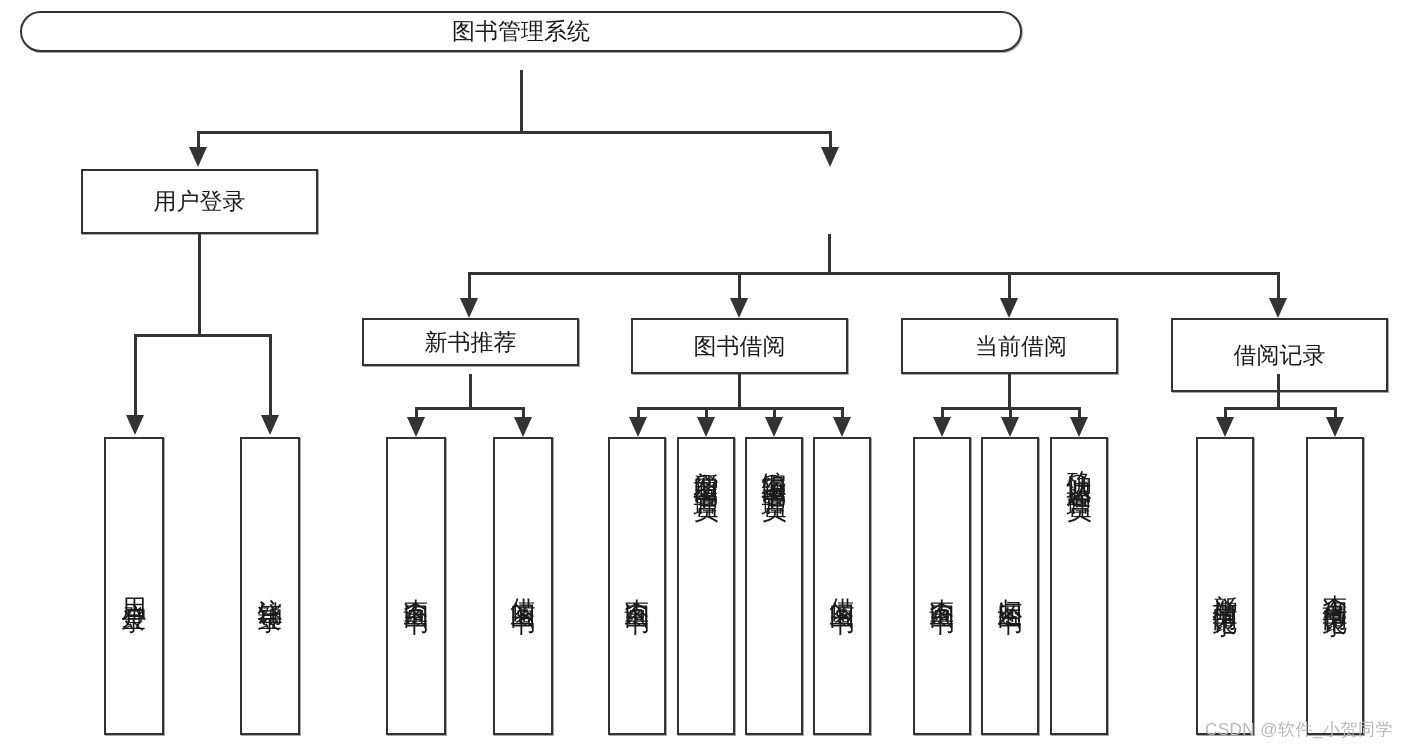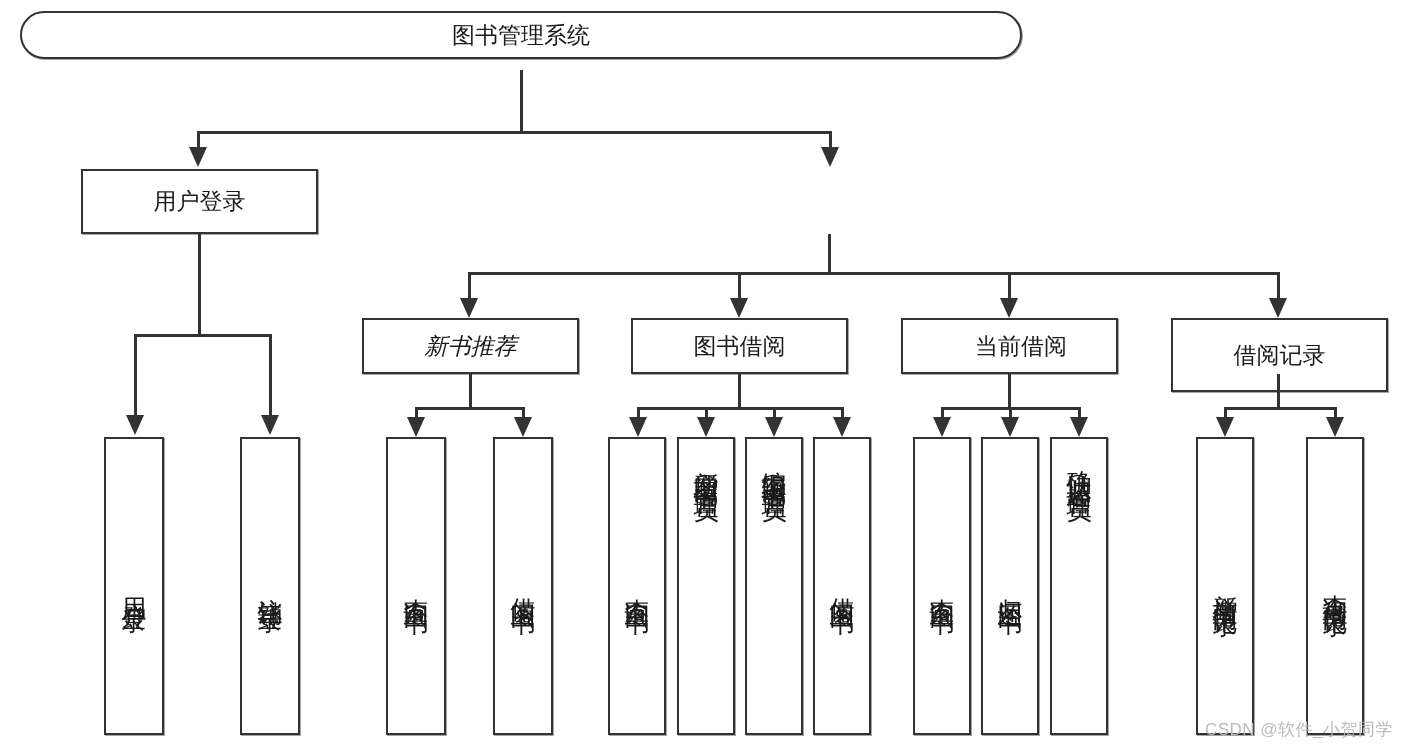--- a/index.html
+++ b/index.html
@@ -79,21 +79,21 @@
     color: #b9b9b9;
     letter-spacing: 0.5px;
     user-select: none;
   }
 </style>
 </head>
 <body>
 
 <div id="diagram">
 
-  <div class="node horizontal" style="left:20px; top:11px; width:1002px; height:48px;border-radius:29px;">
+  <div class="node horizontal" style="left:20px; top:11px; width:1002px; height:41px;border-radius:29px;">
     <span class="node-label">图书管理系统</span>
   </div>
 
   <div class="connector v" style="left:520px; top:70px; width:3px; height:61px;"></div>
 
   <div class="connector h" style="left:197px; top:131px; width:635px; height:3px;"></div>
 
   <div class="connector v" style="left:197px; top:131px; width:3px; height:18px;"></div>
   <div class="arrow" style="left:189px; top:147px;"></div>
   <div class="connector v" style="left:829px; top:131px; width:3px; height:18px;"></div>
@@ -114,21 +114,21 @@
   <div class="connector h" style="left:468px; top:272px; width:812px; height:3px;"></div>
   <div class="connector v" style="left:468px; top:272px; width:3px; height:28px;"></div>
   <div class="arrow" style="left:460px; top:298px;"></div>
   <div class="connector v" style="left:738px; top:272px; width:3px; height:28px;"></div>
   <div class="arrow" style="left:730px; top:298px;"></div>
   <div class="connector v" style="left:1008px; top:272px; width:3px; height:28px;"></div>
   <div class="arrow" style="left:1000px; top:298px;"></div>
   <div class="connector v" style="left:1277px; top:272px; width:3px; height:28px;"></div>
   <div class="arrow" style="left:1269px; top:298px;"></div>
 
-  <div class="node horizontal" style="left:362px; top:318px; width:217px; height:56px;font-style:italic;">
+  <div class="node horizontal" style="left:362px; top:318px; width:217px; height:48px;">
     <span class="node-label">新书推荐</span>
   </div>
   <div class="node horizontal" style="left:631px; top:318px; width:217px; height:56px;">
     <span class="node-label">图书借阅</span>
   </div>
   <div class="node horizontal" style="left:901px; top:318px; width:217px; height:56px;padding-left:23px;">
     <span class="node-label">当前借阅</span>
   </div>
   <div class="node horizontal" style="left:1171px; top:318px; width:217px; height:74px;">
     <span class="node-label">借阅记录</span>

